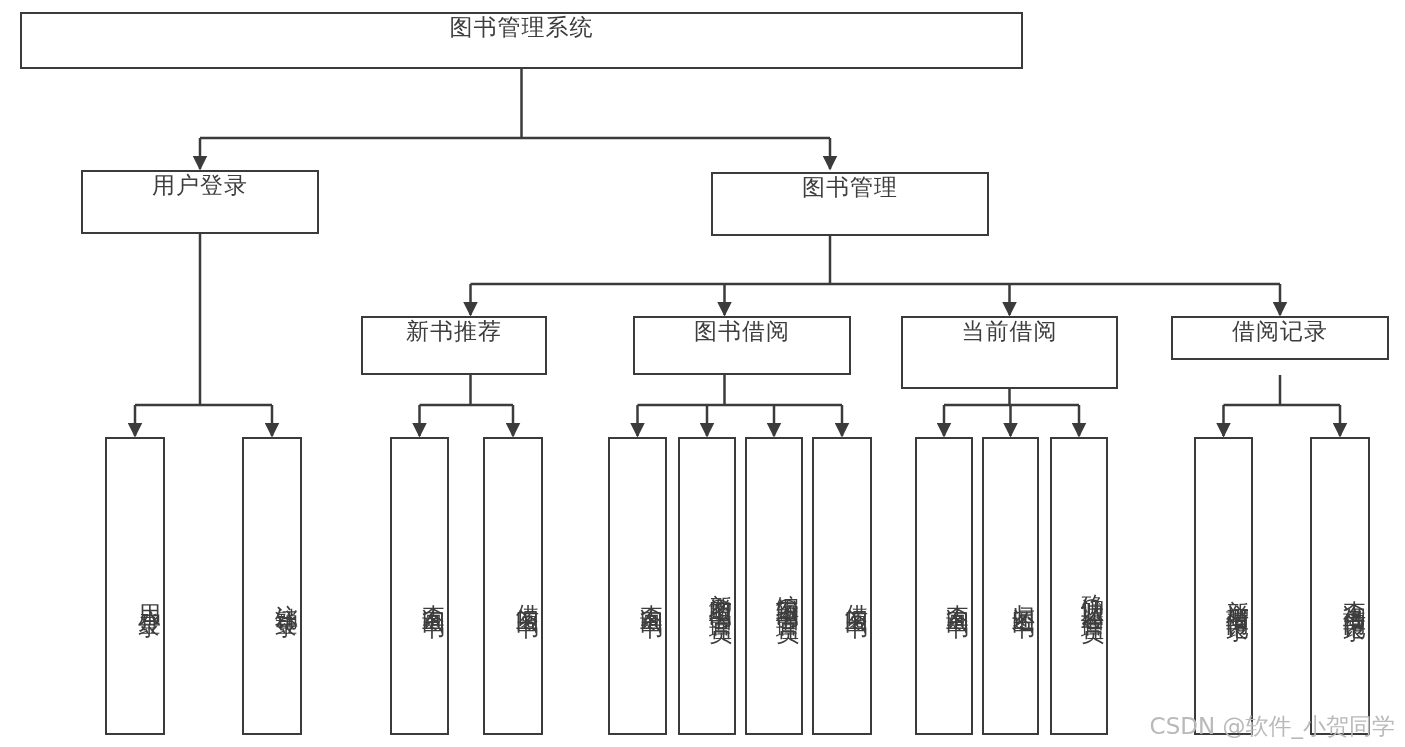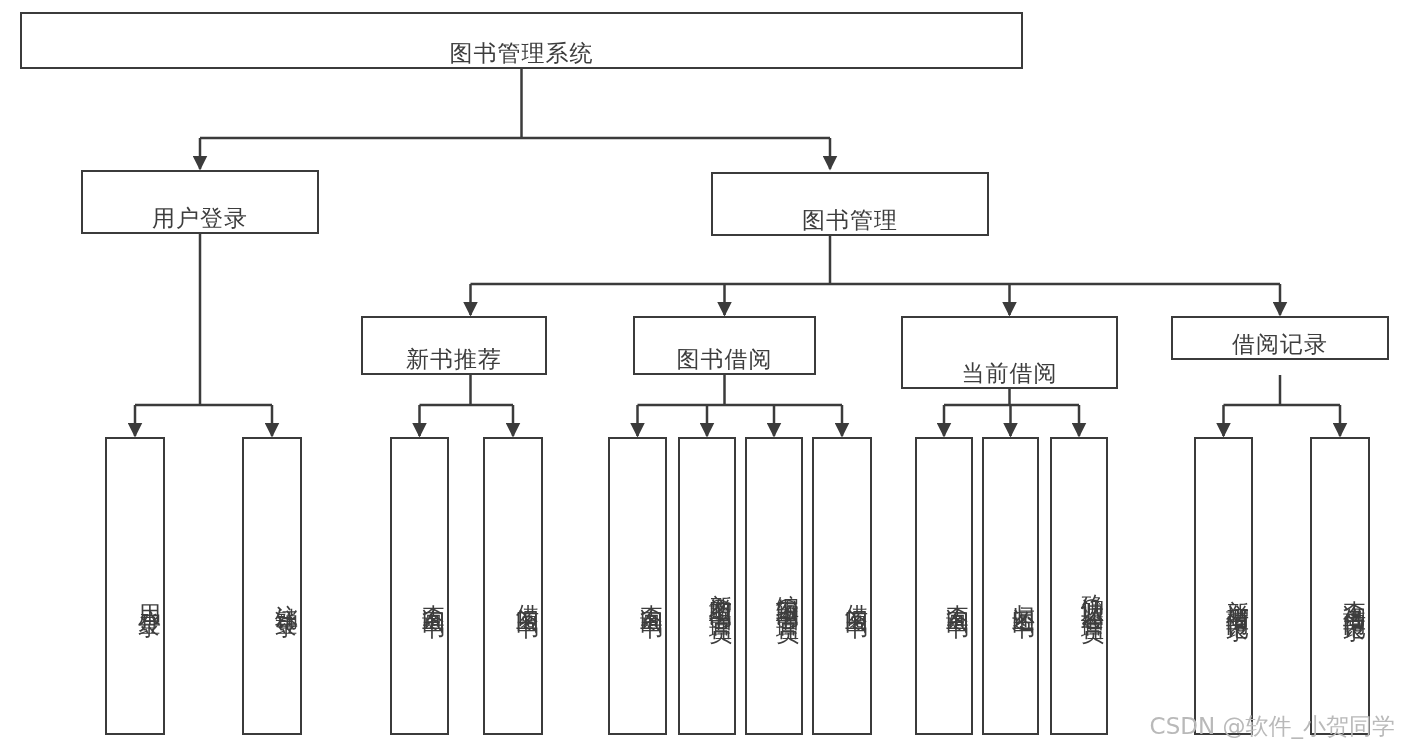--- a/index.html
+++ b/index.html
@@ -16,21 +16,21 @@
     height: 747px;
     background: #ffffff;
     overflow: hidden;
   }
   .node {
     position: absolute;
     box-sizing: border-box;
     border: 2.5px solid #3b3b3b;
     background: #ffffff;
     display: flex;
-    align-items: flex-end;
+    align-items: flex-start;
     justify-content: center;
     color: #3d3d3d;
     line-height: 1.18;
   }
   .node.horiz {
     font-size: 23px;
     letter-spacing: 1px;
   }
   .node.vert {
     writing-mode: vertical-rl;
@@ -116,21 +116,21 @@
       </div>
       <div class="node horiz" style="left: 81px; top: 170px; width: 238px; height: 64px;">
         <span class="lbl">用户登录</span>
       </div>
       <div class="node horiz" style="left: 711px; top: 172px; width: 278px; height: 64px;">
         <span class="lbl">图书管理</span>
       </div>
       <div class="node horiz" style="left: 361px; top: 316px; width: 186px; height: 59px; font-family: Liberation Serif, serif;">
         <span class="lbl">新书推荐</span>
       </div>
-      <div class="node horiz" style="left: 633px; top: 316px; width: 183px; height: 59px;">
+      <div class="node horiz" style="left: 633px; top: 316px; width: 218px; height: 59px;">
         <span class="lbl">图书借阅</span>
       </div>
       <div class="node horiz" style="left: 901px; top: 316px; width: 217px; height: 73px;">
         <span class="lbl">当前借阅</span>
       </div>
       <div class="node horiz" style="left: 1171px; top: 316px; width: 218px; height: 44px;">
         <span class="lbl">借阅记录</span>
       </div>
       <div class="node vert" style="left: 105px; top: 437px; width: 60px; height: 298px;">
         <span class="lbl">用户登录</span>

